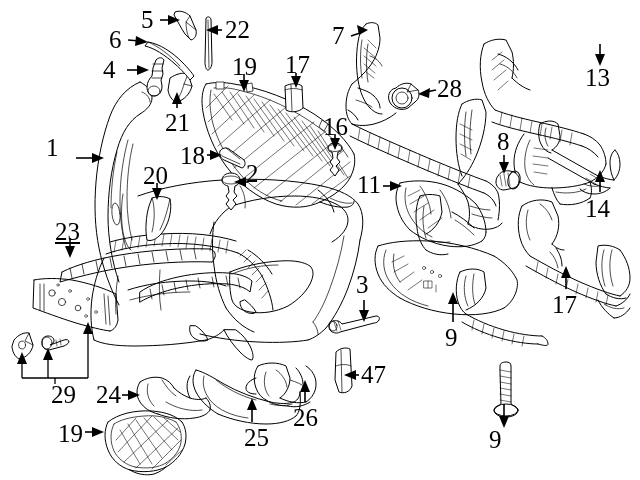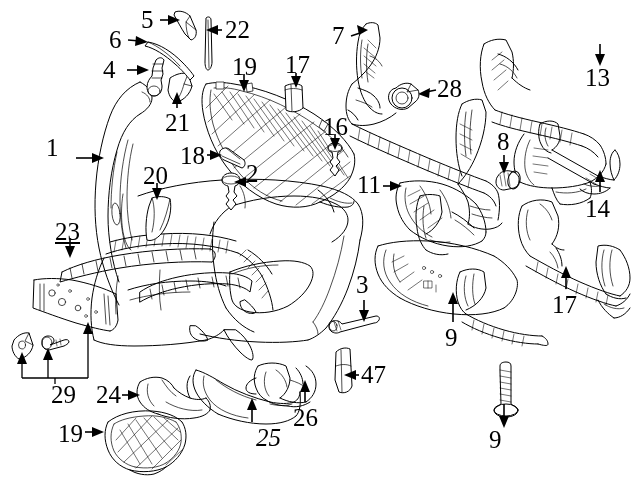--- a/index.html
+++ b/index.html
@@ -625,19 +625,19 @@
   <div class="callout" style="left:232px; top:54px;">19</div>
   <div class="callout" style="left:323px; top:114px;">16</div>
   <div class="callout" style="left:285px; top:52px;">17</div>
   <div class="callout" style="left:180px; top:143px;">18</div>
   <div class="callout" style="left:58px;  top:421px;">19</div>
   <div class="callout" style="left:143px; top:163px;">20</div>
   <div class="callout" style="left:165px; top:110px;">21</div>
   <div class="callout" style="left:225px; top:17px;">22</div>
   <div class="callout" style="left:55px;  top:219px;text-decoration:underline;">23</div>
   <div class="callout" style="left:96px;  top:382px;">24</div>
-  <div class="callout" style="left:256px; top:425px;font-style:italic;">25</div>
+  <div class="callout" style="left:244px; top:425px;">25</div>
   <div class="callout" style="left:293px; top:405px;">26</div>
   <div class="callout" style="left:361px; top:362px;">47</div>
   <div class="callout" style="left:437px; top:76px;text-align:center;">28</div>
   <div class="callout" style="left:31px;  top:382px;margin-left:20px;">29</div>
 
 </div>
 
 </body></html>

